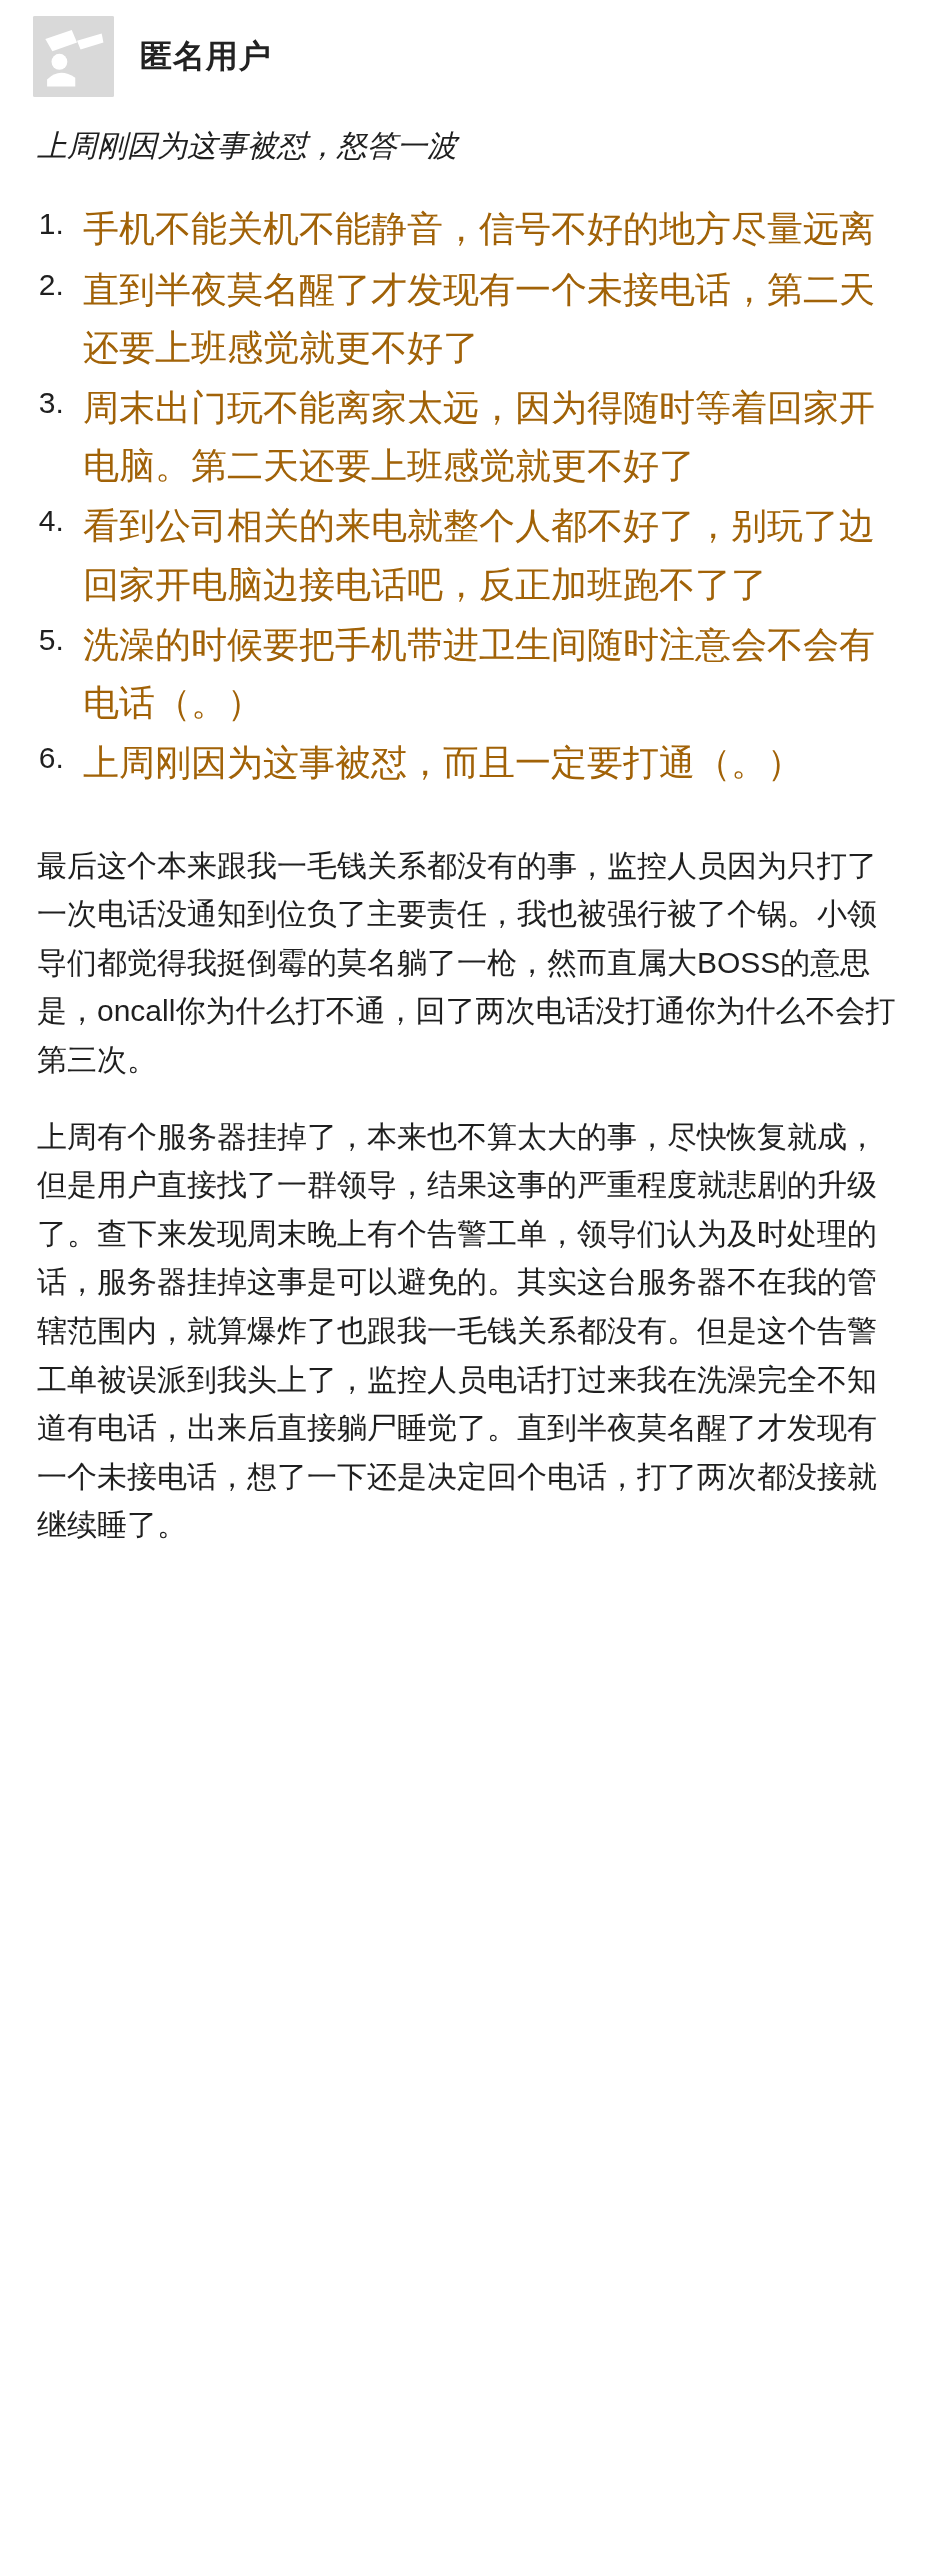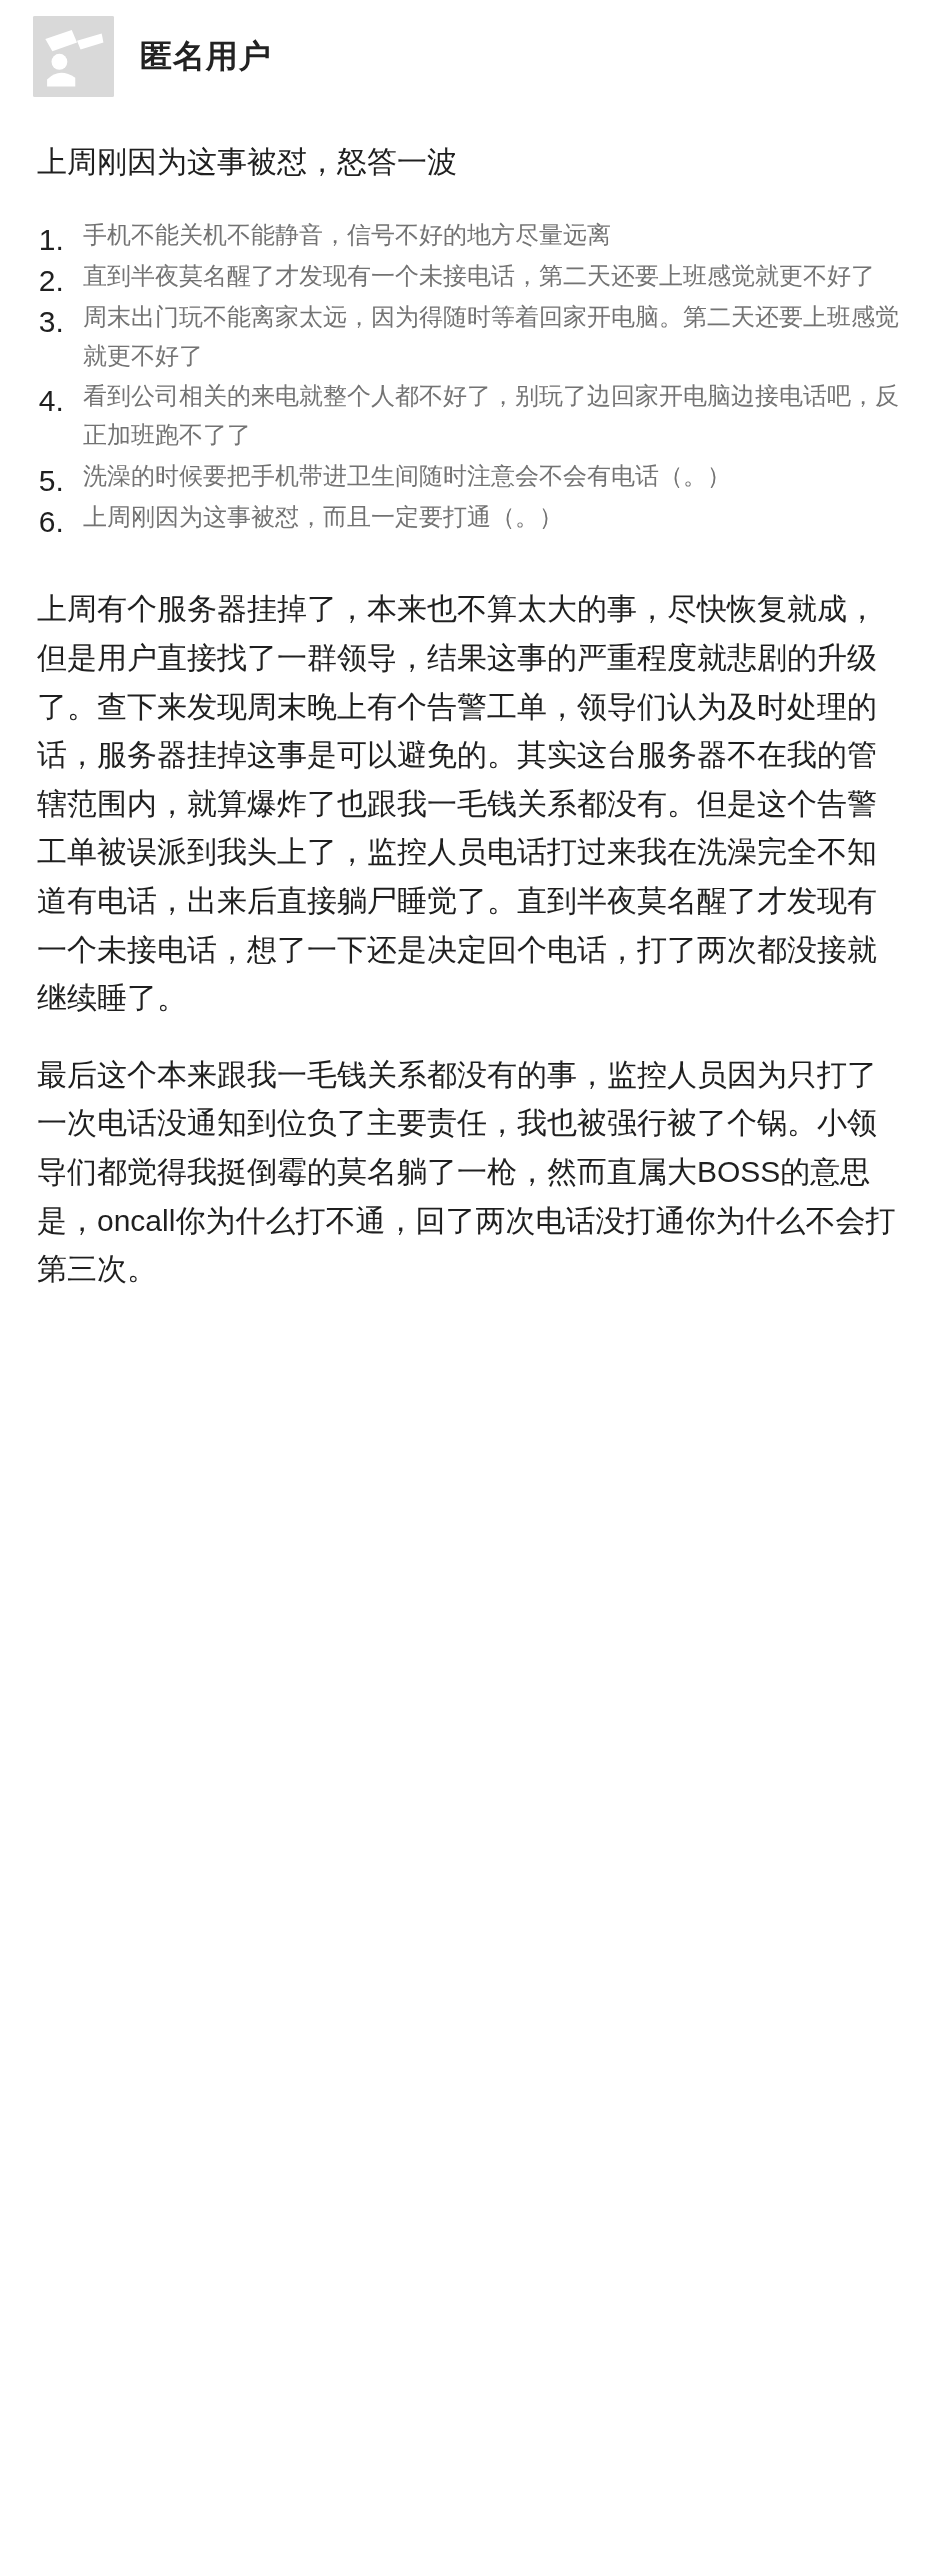--- a/index.html
+++ b/index.html
@@ -55,32 +55,33 @@
   }
   p.para {
     font-size: 30px;
     line-height: 1.62;
     margin: 28px 0 0 0;
     color: #1f1f1f;
     text-align: left;
     word-break: break-word;
   }
   p.para.first {
-    margin-top: 32px;
+    margin-top: 16px;
+    font-style: italic;
   }
   ol.numbered {
     margin: 30px 0 0 0;
     padding: 0 0 0 0;
     list-style: none;
     counter-reset: itm;
   }
   ol.numbered li {
-    font-size: 24px;
+    font-size: 36px;
     line-height: 1.62;
-    color: #737373;
+    color: #a16207;
     counter-increment: itm;
     position: relative;
     padding-left: 46px;
     margin-bottom: 1.8px;
   }
   ol.numbered li::before {
     content: counter(itm) ".";
     position: absolute;
     left: 1.8px;
     top: 0;
@@ -121,20 +122,20 @@
       <li>直到半夜莫名醒了才发现有一个未接电话，第二天还要上班感觉就更不好了</li>
       <li>周末出门玩不能离家太远，因为得随时等着回家开电脑。第二天还要上班感觉就更不好了</li>
       <li>看到公司相关的来电就整个人都不好了，别玩了边回家开电脑边接电话吧，反正加班跑不了了</li>
       <li>洗澡的时候要把手机带进卫生间随时注意会不会有电话（。）</li>
       <li>上周刚因为这事被怼，而且一定要打通（。）</li>
     </ol>
 
     <div class="spacer-lg"></div>
 
 
+    <p class="para">最后这个本来跟我一毛钱关系都没有的事，监控人员因为只打了一次电话没通知到位负了主要责任，我也被强行被了个锅。小领导们都觉得我挺倒霉的莫名躺了一枪，然而直属大BOSS的意思是，oncall你为什么打不通，回了两次电话没打通你为什么不会打第三次。</p>
+
     <p class="para">上周有个服务器挂掉了，本来也不算太大的事，尽快恢复就成，但是用户直接找了一群领导，结果这事的严重程度就悲剧的升级了。查下来发现周末晚上有个告警工单，领导们认为及时处理的话，服务器挂掉这事是可以避免的。其实这台服务器不在我的管辖范围内，就算爆炸了也跟我一毛钱关系都没有。但是这个告警工单被误派到我头上了，监控人员电话打过来我在洗澡完全不知道有电话，出来后直接躺尸睡觉了。直到半夜莫名醒了才发现有一个未接电话，想了一下还是决定回个电话，打了两次都没接就继续睡了。</p>
-
-    <p class="para">最后这个本来跟我一毛钱关系都没有的事，监控人员因为只打了一次电话没通知到位负了主要责任，我也被强行被了个锅。小领导们都觉得我挺倒霉的莫名躺了一枪，然而直属大BOSS的意思是，oncall你为什么打不通，回了两次电话没打通你为什么不会打第三次。</p>
 
 
   </div>
 </div>
 
 
 </body></html>

